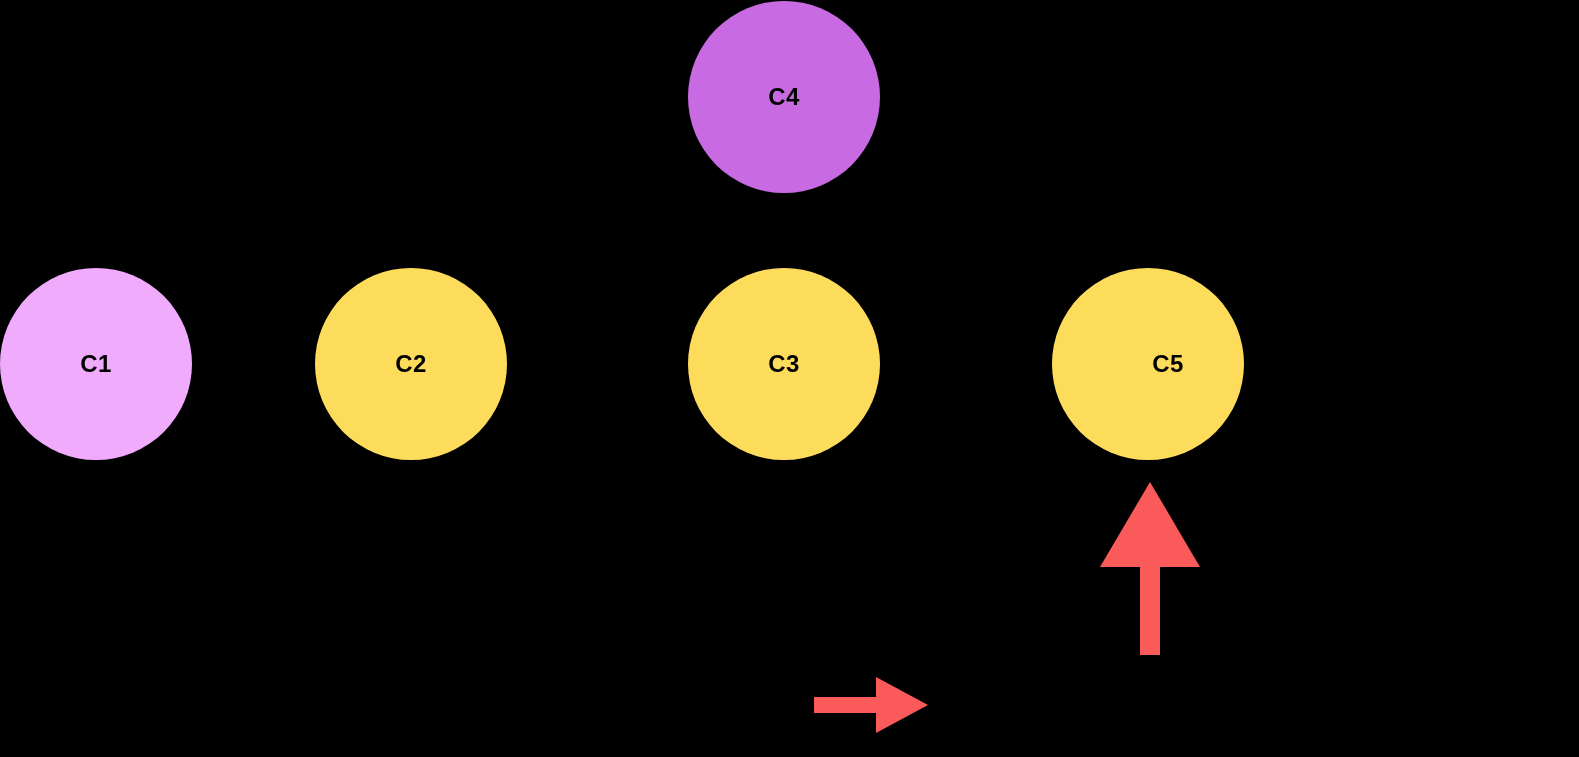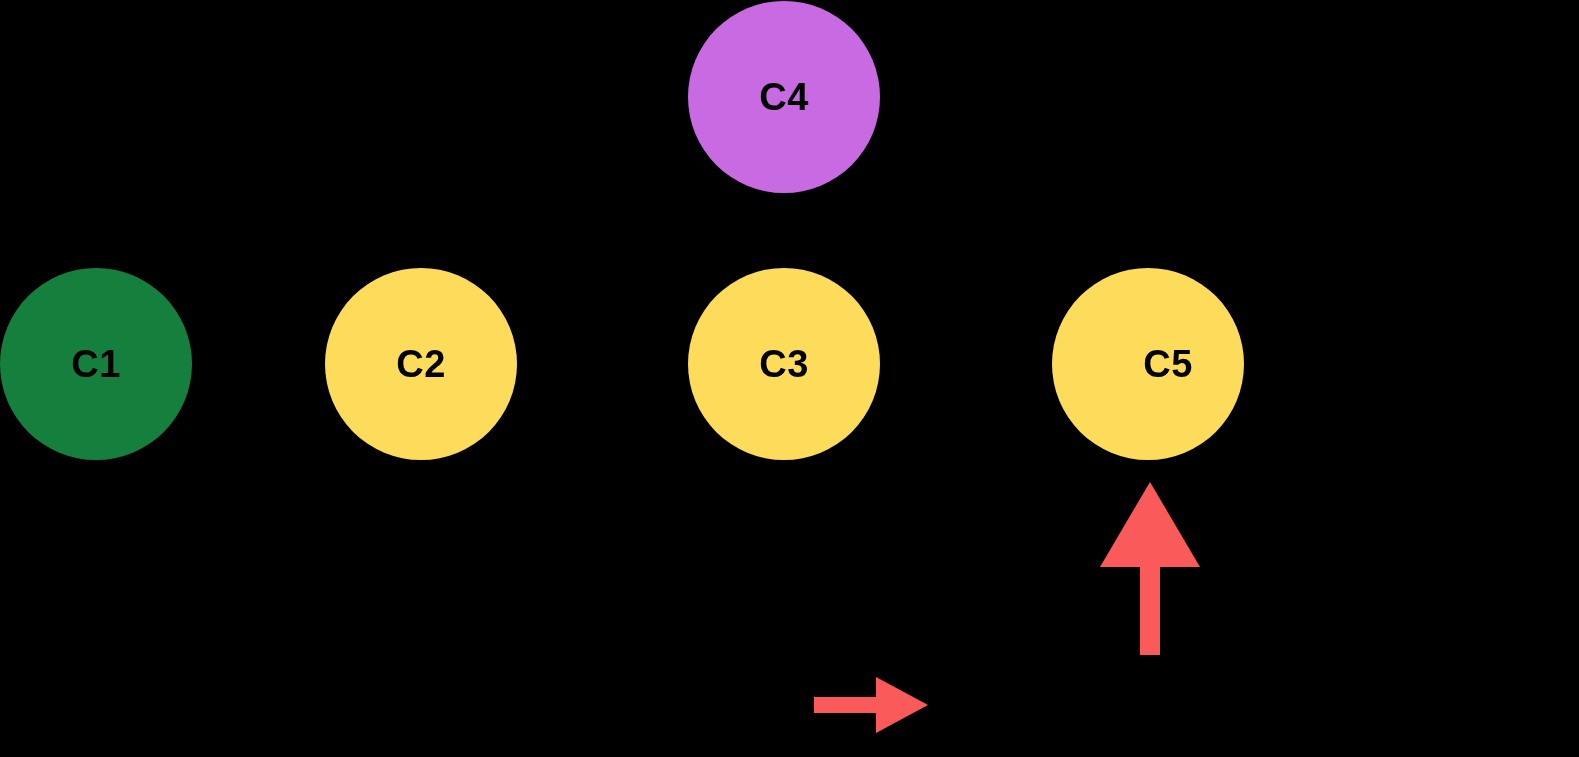--- a/index.html
+++ b/index.html
@@ -24,45 +24,45 @@
     position: absolute;
     border-radius: 50%;
     display: flex;
     align-items: center;
     justify-content: center;
     box-sizing: border-box;
   }
   .node-label {
     font-family: "Liberation Sans", sans-serif;
     font-weight: bold;
-    font-size: 38px;
+    font-size: 24px;
     line-height: 1;
     color: #000000;
     letter-spacing: 0.5px;
     user-select: none;
   }
   .arrow-layer {
     position: absolute;
     left: 0;
     top: 0;
     width: 1579px;
     height: 757px;
     overflow: visible;
   }
 </style>
 </head>
 <body style="width: 1579px; height: 757px; background: rgb(0, 0, 0);">
 
 <div id="canvas" style="width: 1579px; height: 757px; background: rgb(0, 0, 0);">
 
-  <div class="node" id="node-c1" style="width: 192px; height: 192px; left: 0px; top: 268px; background: #15803d;">
+  <div class="node" id="node-c1" style="width: 192px; height: 192px; left: 0px; top: 268px; background: #f0abfc;">
     <span class="node-label" style="color: rgb(0, 0, 0);">C1</span>
   </div>
 
-  <div class="node" id="node-c2" style="width: 192px; height: 192px; left: 325px; top: 268px; background: rgb(253, 220, 92);">
+  <div class="node" id="node-c2" style="width: 192px; height: 192px; left: 315px; top: 268px; background: rgb(253, 220, 92);">
     <span class="node-label" style="color: rgb(0, 0, 0);">C2</span>
   </div>
 
   <div class="node" id="node-c3" style="width: 192px; height: 192px; left: 688px; top: 268px; background: rgb(253, 220, 92);">
     <span class="node-label" style="color: rgb(0, 0, 0);">C3</span>
   </div>
 
   <div class="node" id="node-c4" style="width: 192px; height: 192px; left: 688px; top: 1px; background: rgb(200, 106, 226);">
     <span class="node-label" style="color: rgb(0, 0, 0);">C4</span>
   </div>

